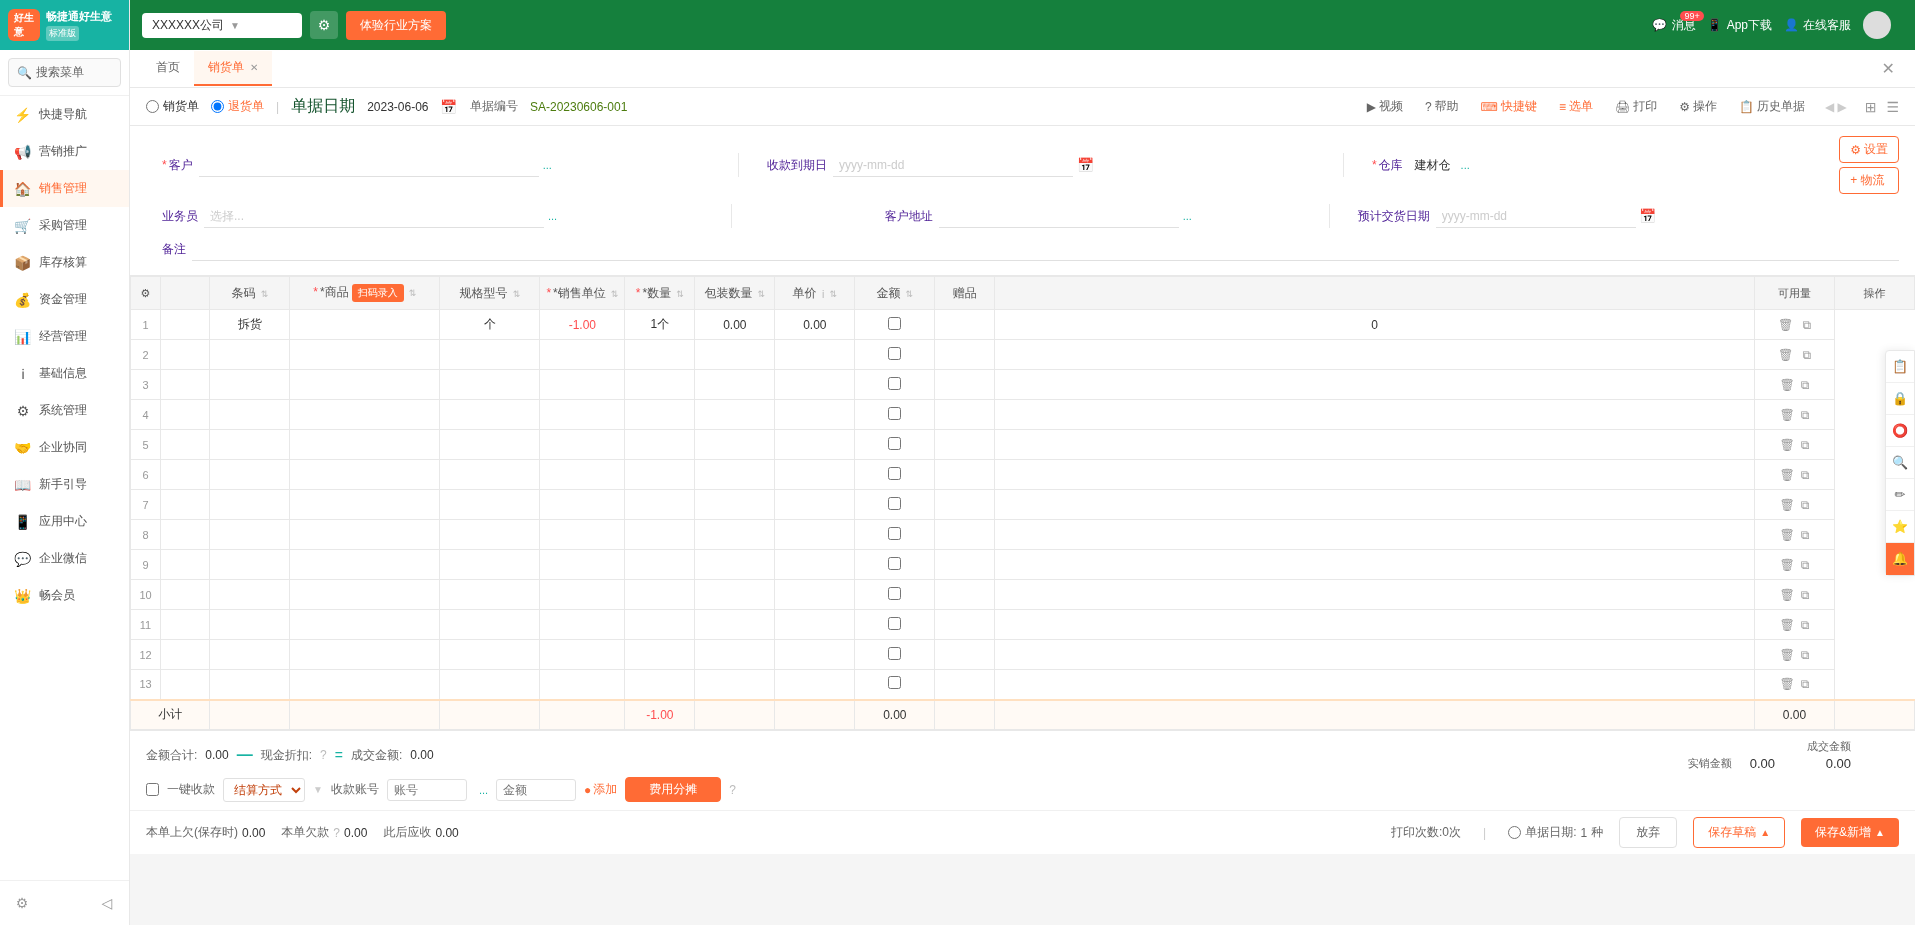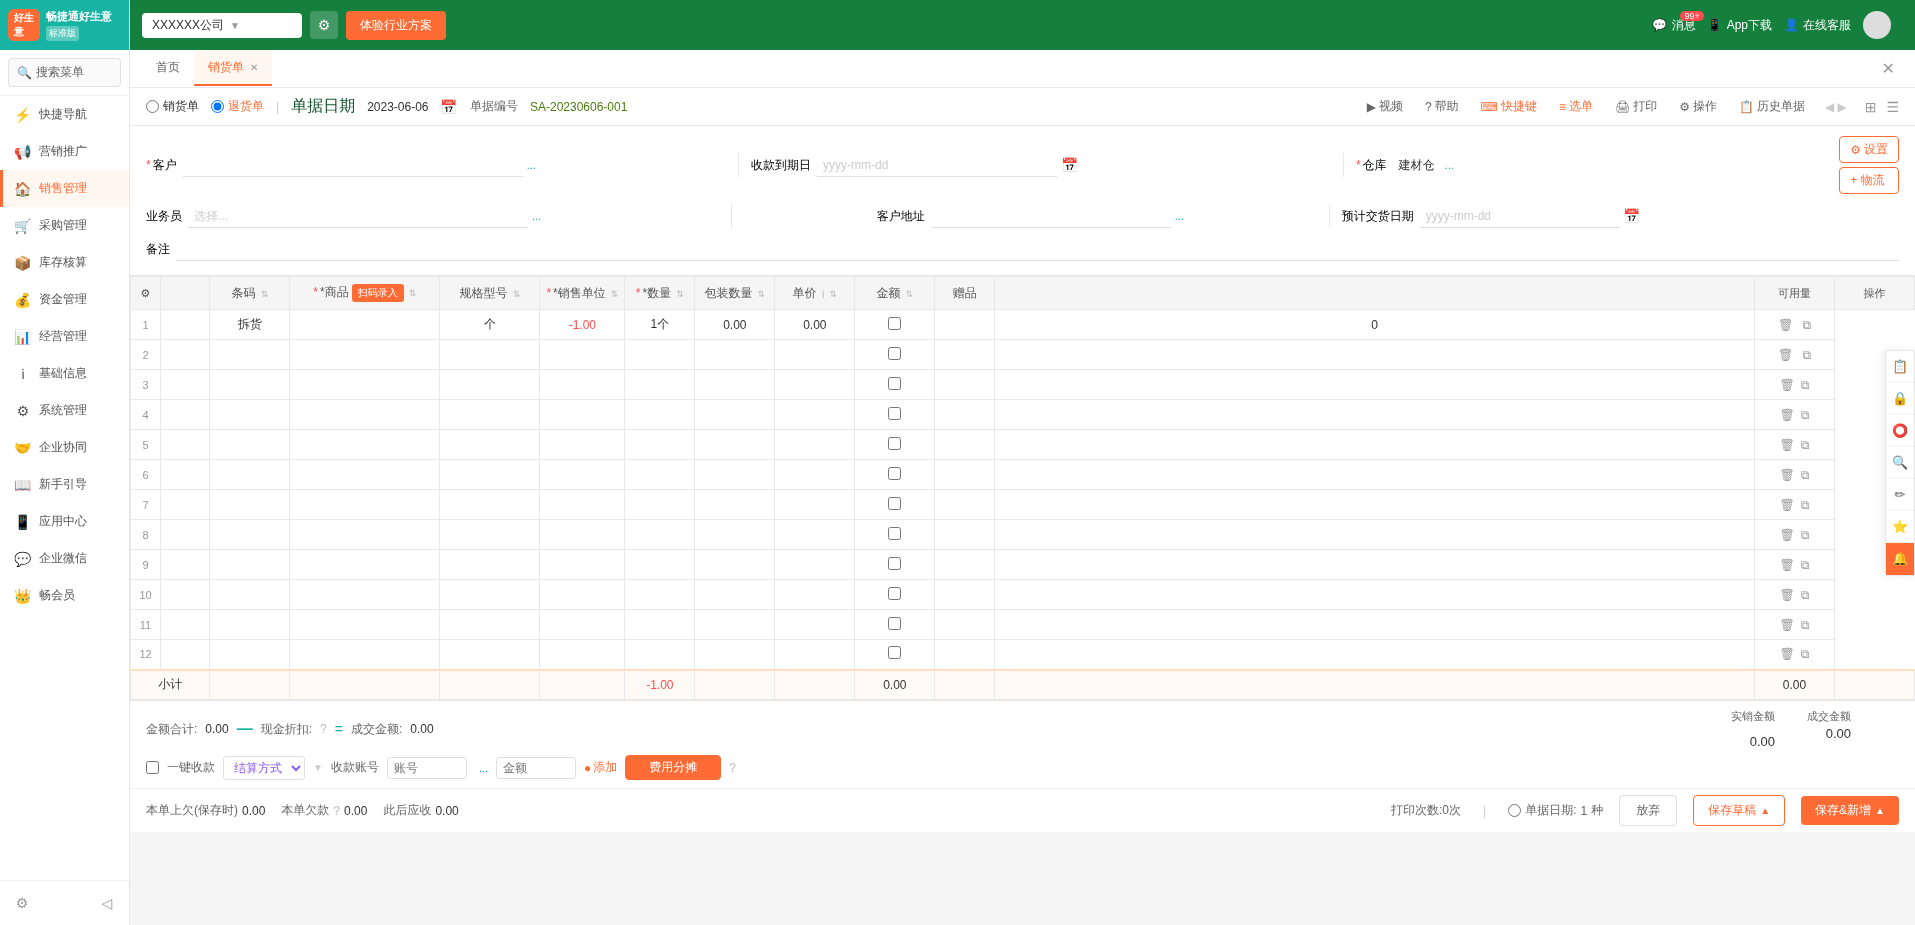--- a/index.html
+++ b/index.html
@@ -54,21 +54,21 @@
     .doc-date-value { color: #333; font-size: 12px; font-weight: 500; }
     .doc-cal-icon { color: #17b3a3; cursor: pointer; font-size: 14px; }
     .doc-num-label { color: #666; font-size: 12px; }
     .doc-num-value { color: #4d7c0f; font-size: 12px; }
     .toolbar-btn { display: flex; align-items: center; gap: 3px; color: #666; cursor: pointer; font-size: 11px; padding: 2px 6px; border-radius: 3px; }
     .toolbar-btn-orange { color: #ff6b35; }
 
     
     .form-row { display: flex; align-items: center; gap: 0; margin-bottom: 10px; }
     .form-group { display: flex; align-items: center; flex: 1; min-width: 0; }
-    .form-label { color: #000000; font-size: 12px; white-space: nowrap; padding-right: 6px; }
+    .form-label { color: #4c1d95; font-size: 12px; white-space: nowrap; padding-right: 6px; margin-left: 16px; }
     .form-label-required::before { content: '*'; color: #ff4d4f; margin-right: 2px; }
     .form-input { flex: 1; border: none; border-bottom: 1px solid #e0e0e0; padding: 4px 6px; font-size: 12px; color: #333; background: transparent; min-width: 0; }
     .form-input::placeholder { color: #ccc; }
     .form-more { color: #17b3a3; cursor: pointer; font-size: 11px; padding-left: 4px; white-space: nowrap; }
     .form-cal-icon { color: #17b3a3; cursor: pointer; font-size: 14px; padding-left: 4px; }
     .form-divider { width: 1px; background: #e8e8e8; height: 24px; margin: 0 12px; }
     .right-btn { border: 1px solid #ff6b35; color: #ff6b35; background: #fff; border-radius: 4px; padding: 4px 10px; cursor: pointer; font-size: 12px; display: flex; align-items: center; gap: 3px; white-space: nowrap; }
 
     
     .table-container { background: #fff; margin: 0; }
@@ -98,21 +98,21 @@
 
     
     .bottom-summary { background: #fff; border-top: 1px solid #e8e8e8; padding: 8px 16px; }
     .summary-row { display: flex; align-items: center; gap: 8px; margin-bottom: 6px; }
     .summary-label { color: #666; font-size: 12px; }
     .summary-value { color: #333; font-size: 12px; font-weight: 500; }
     .summary-dash { color: #17b3a3; font-size: 16px; font-weight: bold; }
     .summary-eq { color: #17b3a3; font-size: 14px; }
     .payment-row { display: flex; align-items: center; gap: 8px; }
     .payment-checkbox { cursor: pointer; }
-    .payment-select { border: 1px solid #e0e0e0; border-radius: 3px; padding: 3px 6px; font-size: 12px; color: #8b5cf6; background: #fff; cursor: pointer; }
+    .payment-select { border: 1px solid #e0e0e0; border-radius: 3px; padding: 3px 6px; font-size: 12px; color: #c2410c; background: #fff; cursor: pointer; }
     .payment-input { border: 1px solid #e0e0e0; border-radius: 3px; padding: 3px 6px; font-size: 12px; width: 80px; }
     .payment-amount { border: 1px solid #e0e0e0; border-radius: 3px; padding: 3px 6px; font-size: 12px; width: 80px; }
     .add-btn { color: #ff6b35; cursor: pointer; font-size: 12px; display: flex; align-items: center; gap: 2px; }
     .expense-btn { border: 1px solid #ff6b35; color: #ff6b35; background: #fff; border-radius: 4px; padding: 3px 23px; cursor: pointer; font-size: 12px; }
     .expense-btn.active { background: #ff6b35; color: #fff; }
     .help-icon { color: #bbb; cursor: pointer; font-size: 12px; }
 
     
     .bottom-stats { background: #fff; border-top: 1px solid #f0f0f0; padding: 6px 16px; display: flex; align-items: center; gap: 16px; }
     .stat-item { display: flex; align-items: center; gap: 4px; color: #666; font-size: 12px; }
@@ -602,20 +602,35 @@
               <td></td>
               <td></td>
               <td></td>
               <td></td>
               <td></td>
             <td><input type="checkbox" style=""></td>
             <td></td>
               <td></td>
             <td><span style="cursor:pointer;color:#999;margin-right:6px;">🗑</span><span style="cursor:pointer;color:#999;">⧉</span></td>
           </tr>
+          <tr>
+            <td class="row-num">13</td>
+            <td></td>
+              <td></td>
+              <td></td>
+              <td></td>
+              <td></td>
+              <td></td>
+              <td></td>
+              <td></td>
+            <td><input type="checkbox" style=""></td>
+            <td></td>
+              <td></td>
+            <td><span style="cursor:pointer;color:#999;margin-right:6px;">🗑</span><span style="cursor:pointer;color:#999;">⧉</span></td>
+          </tr>
 
           <tr class="subtotal-row">
             <td colspan="2" style="text-align:center;">小计</td>
             <td></td>
             <td></td>
             <td></td>
             <td></td>
             <td class="red-text">-1.00</td>
             <td></td>
             <td></td>
@@ -634,21 +649,21 @@
         <span class="summary-label">金额合计:</span>
         <span class="summary-value">0.00</span>
         <span class="summary-dash">—</span>
         <span class="summary-label">现金折扣:</span>
         <span style="color:#bbb; cursor:pointer; font-size:12px;">?</span>
         <span class="summary-eq">=</span>
         <span class="summary-label">成交金额:</span>
         <span class="summary-value">0.00</span>
 
         <div style="margin-left: auto; display:flex; gap:32px; padding-right: 48px;">
-          <div style="display:flex; flex-direction:column; align-items:flex-end; gap:10px;">
+          <div style="display:flex; align-items:flex-end; gap:18px;">
             <span style="color:#666; font-size:11px;">实销金额</span>
             <span style="color:#333; font-size:13px; font-weight:500;">0.00</span>
           </div>
           <div style="display:flex; flex-direction:column; align-items:flex-end; gap:2px;">
             <span style="color:#666; font-size:11px;">成交金额</span>
             <span style="color:#333; font-size:13px; font-weight:500;">0.00</span>
           </div>
         </div>
       </div>
 

